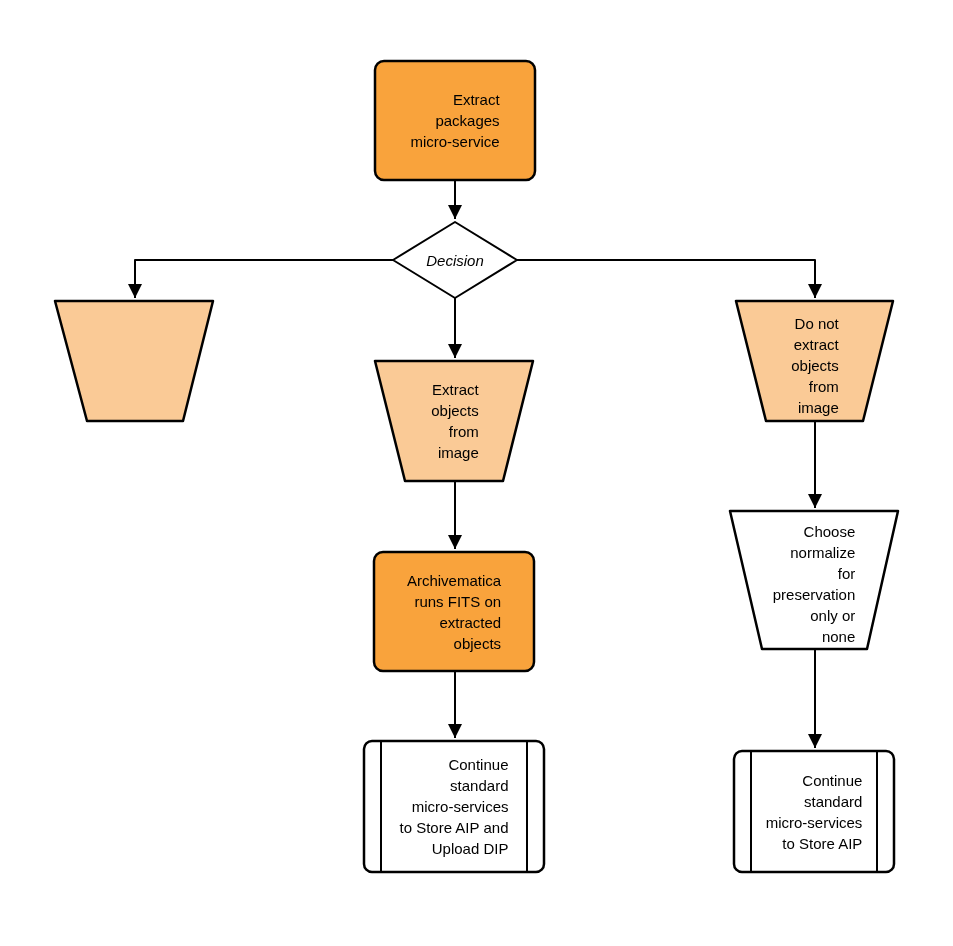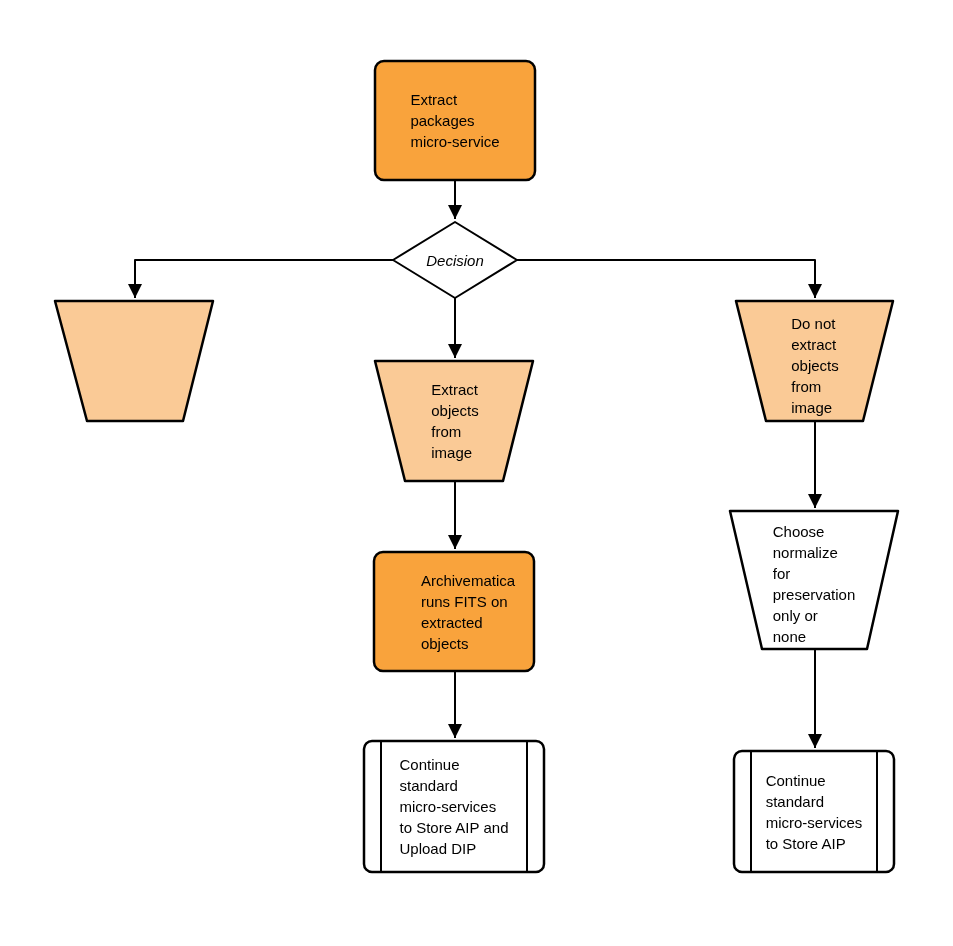--- a/index.html
+++ b/index.html
@@ -18,34 +18,34 @@
   .canvas svg {
     position: absolute;
     left: 0;
     top: 0;
   }
   .node-label {
     position: absolute;
     display: flex;
     align-items: center;
     justify-content: center;
-    text-align: left;
+    text-align: right;
     font-size: 15px;
     line-height: 21px;
     color: #000000;
     white-space: pre-line;
     pointer-events: none;
   }
   
   .lbl-extract-packages { left: 375px; top: 61px;  width: 160px; height: 119px; }
   .lbl-decision         { left: 393px; top: 222px; width: 124px; height: 76px; font-style: italic;  }
   .lbl-reject           { left: 61px;  top: 301px; width: 146px; height: 120px; }
   .lbl-extract-objects  { left: 385px; top: 361px; width: 140px; height: 120px; }
   .lbl-do-not-extract   { left: 746px; top: 301px; width: 138px; height: 128px; }
-  .lbl-run-fits         { left: 374px; top: 552px; width: 160px; height: 119px; padding-left: 14px; }
+  .lbl-run-fits         { left: 374px; top: 552px; width: 160px; height: 119px; }
   .lbl-continue-mid     { left: 381px; top: 741px; width: 146px; height: 131px; }
   .lbl-choose-normalize { left: 740px; top: 511px; width: 148px; height: 146px; }
   .lbl-continue-right   { left: 751px; top: 751px; width: 126px; height: 121px; }
 </style>
 </head>
 <body>
 
 <div class="canvas">
 
   <svg width="953" height="946" viewBox="0 0 953 946">

